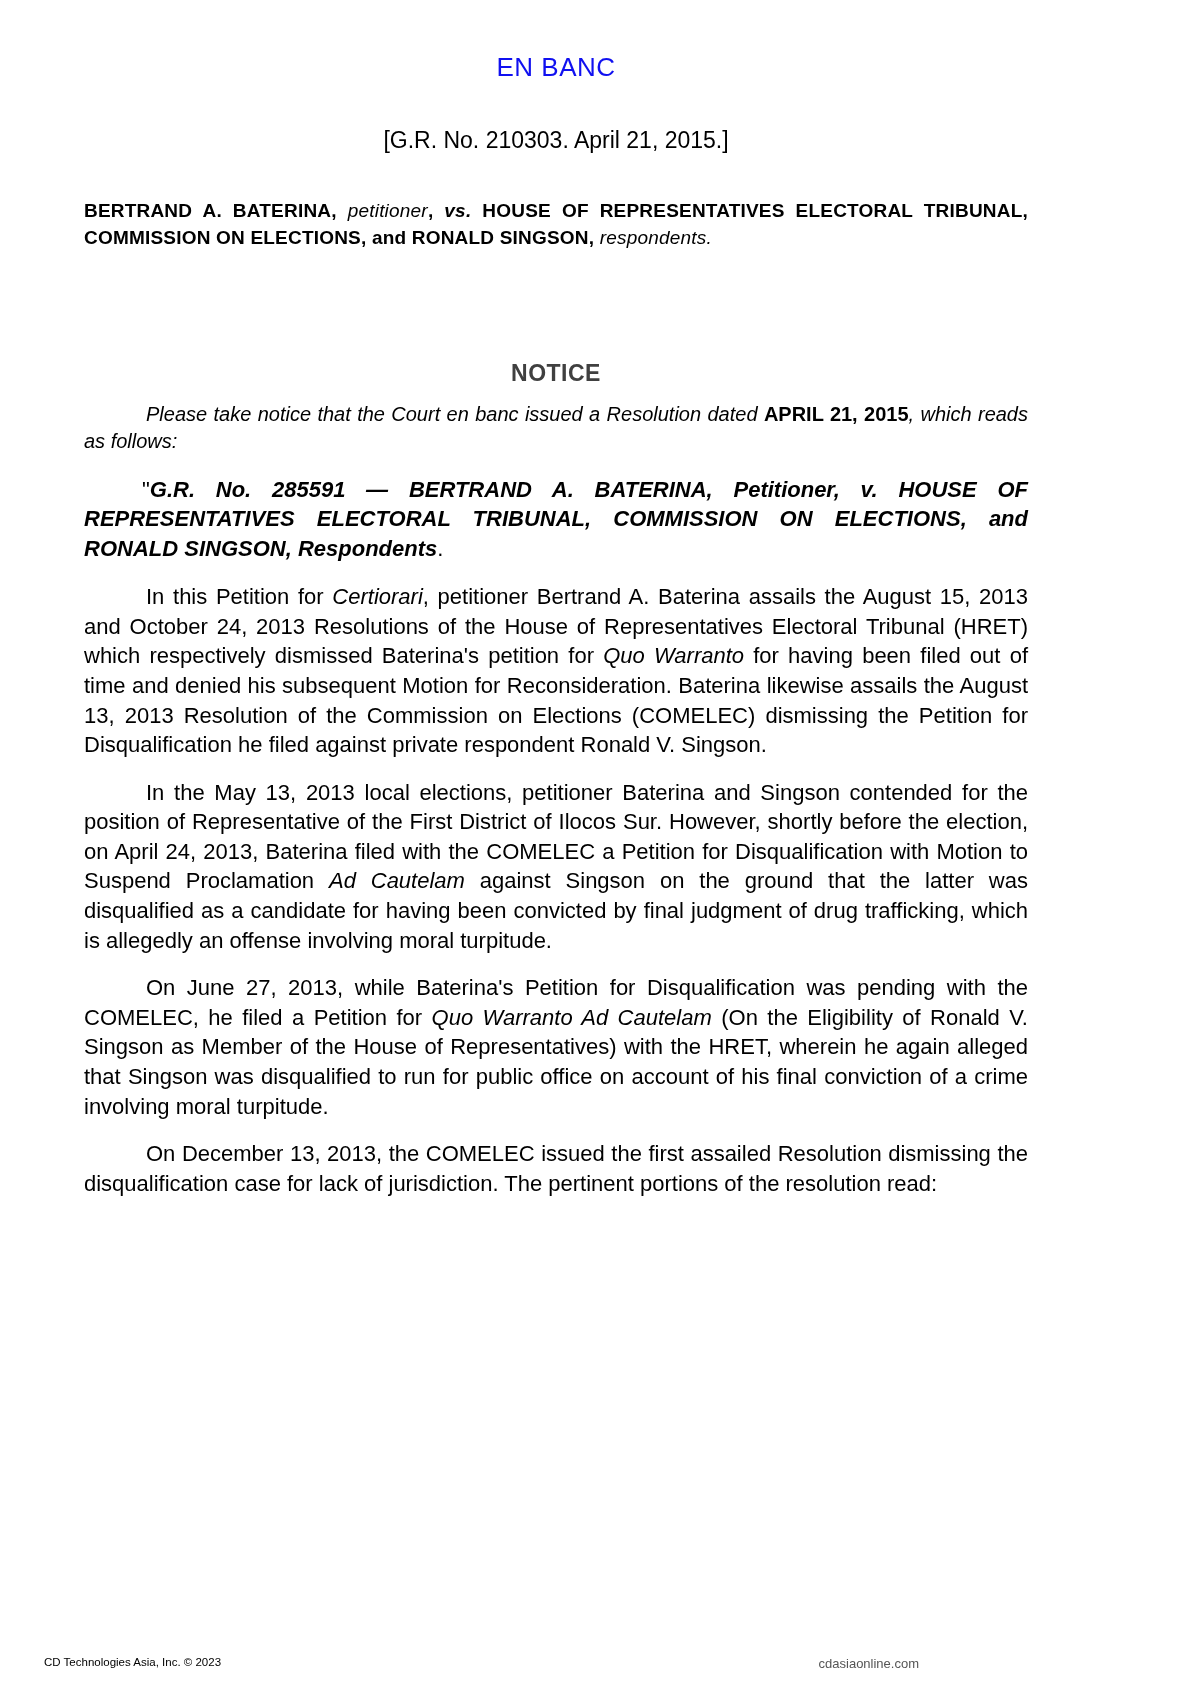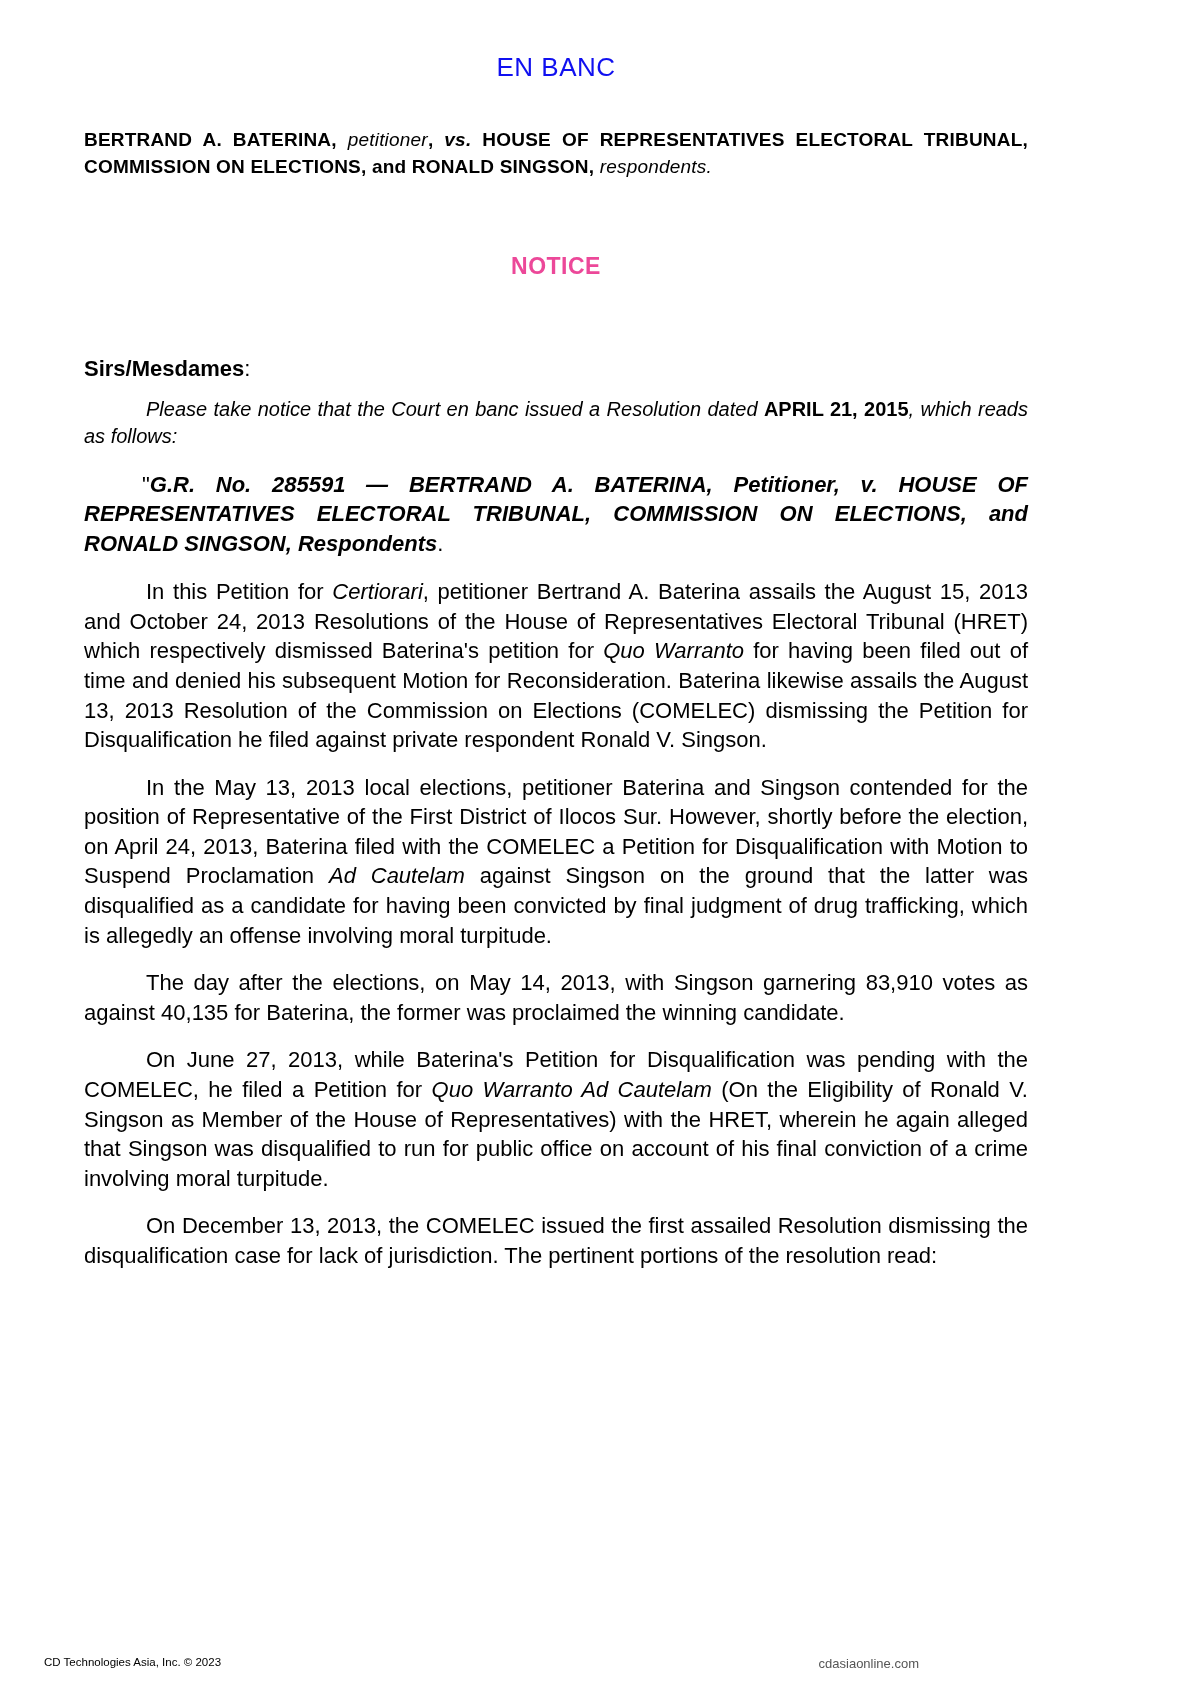--- a/index.html
+++ b/index.html
@@ -52,25 +52,25 @@
   }
   .case-title .ital {
     font-style: italic;
     font-weight: bold;
   }
   .case-title .ital-light {
     font-style: italic;
     font-weight: normal;
   }
   .heading-notice {
-    color: #ec4899;
+    color: #404040;
     font-size: 23px;
     font-weight: bold;
     text-align: center;
-    margin-top: 72px;
+    margin-top: 108px;
     letter-spacing: 0.5px;
   }
   .salutation {
     font-size: 22px;
     font-weight: bold;
     margin-top: 76px;
   }
   .salutation .colon {
     font-weight: normal;
   }
@@ -135,40 +135,37 @@
   }
 </style>
 </head>
 <body>
 
 <div class="page">
   <div class="content">
 
     <div class="heading-enbanc">EN BANC</div>
 
+    <div class="docket">[G.R. No. 210303. April 21, 2015.]</div>
 
     <div class="case-title">
       <span>BERTRAND A. BATERINA</span><span>, </span><span class="ital-light">petitioner</span><span>, </span><span class="ital">vs.</span>
       <span>HOUSE OF REPRESENTATIVES ELECTORAL TRIBUNAL, COMMISSION ON ELECTIONS, and RONALD SINGSON</span><span>, </span><span class="ital-light">respondents.</span>
     </div>
 
     <div class="heading-notice">NOTICE</div>
 
-    <div class="salutation">
-      <span>Sirs/Mesdames</span><span class="colon">:</span>
-    </div>
 
     <p class="intro-par"><span>Please take notice that the Court en banc issued a Resolution dated </span><span class="bolddate">APRIL 21, 2015</span><span>, which reads as follows:</span></p>
 
     <p class="quote-head"><span class="notital">"</span><span>G.R. No. 285591</span><span> — </span><span>BERTRAND A. BATERINA, Petitioner, v. HOUSE OF REPRESENTATIVES ELECTORAL TRIBUNAL, COMMISSION ON ELECTIONS, and RONALD SINGSON, Respondents</span><span class="notital">.</span></p>
 
     <div id="paragraph-host">
         <p class="body-par"><span>In this Petition for </span><span class="ital">Certiorari</span><span>, petitioner Bertrand A. Baterina assails the August 15, 2013 and October 24, 2013 Resolutions of the House of Representatives Electoral Tribunal (HRET) which respectively dismissed Baterina's petition for </span><span class="ital">Quo Warranto</span><span> for having been filed out of time and denied his subsequent Motion for Reconsideration. Baterina likewise assails the August 13, 2013 Resolution of the Commission on Elections (COMELEC) dismissing the Petition for Disqualification he filed against private respondent Ronald V. Singson.</span></p>
         <p class="body-par"><span>In the May 13, 2013 local elections, petitioner Baterina and Singson contended for the position of Representative of the First District of Ilocos Sur. However, shortly before the election, on April 24, 2013, Baterina filed with the COMELEC a Petition for Disqualification with Motion to Suspend Proclamation </span><span class="ital">Ad Cautelam</span><span> against Singson on the ground that the latter was disqualified as a candidate for having been convicted by final judgment of drug trafficking, which is allegedly an offense involving moral turpitude.</span></p>
-        <p class="body-par"><span>The day after the elections, on May 14, 2013, with Singson garnering 83,910 votes as against 40,135 for Baterina, the former was proclaimed the winning candidate.</span></p>
         <p class="body-par"><span>On June 27, 2013, while Baterina's Petition for Disqualification was pending with the COMELEC, he filed a Petition for </span><span class="ital">Quo Warranto Ad Cautelam</span><span> (On the Eligibility of Ronald V. Singson as Member of the House of Representatives) with the HRET, wherein he again alleged that Singson was disqualified to run for public office on account of his final conviction of a crime involving moral turpitude.</span></p>
         <p class="body-par"><span>On December 13, 2013, the COMELEC issued the first assailed Resolution dismissing the disqualification case for lack of jurisdiction. The pertinent portions of the resolution read:</span></p>
       </div>
 
   </div>
 
   <footer class="page-footer">
     <span class="footer-left">CD Technologies Asia, Inc. © 2023</span>
     <span class="footer-right">cdasiaonline.com</span>
   </footer>

